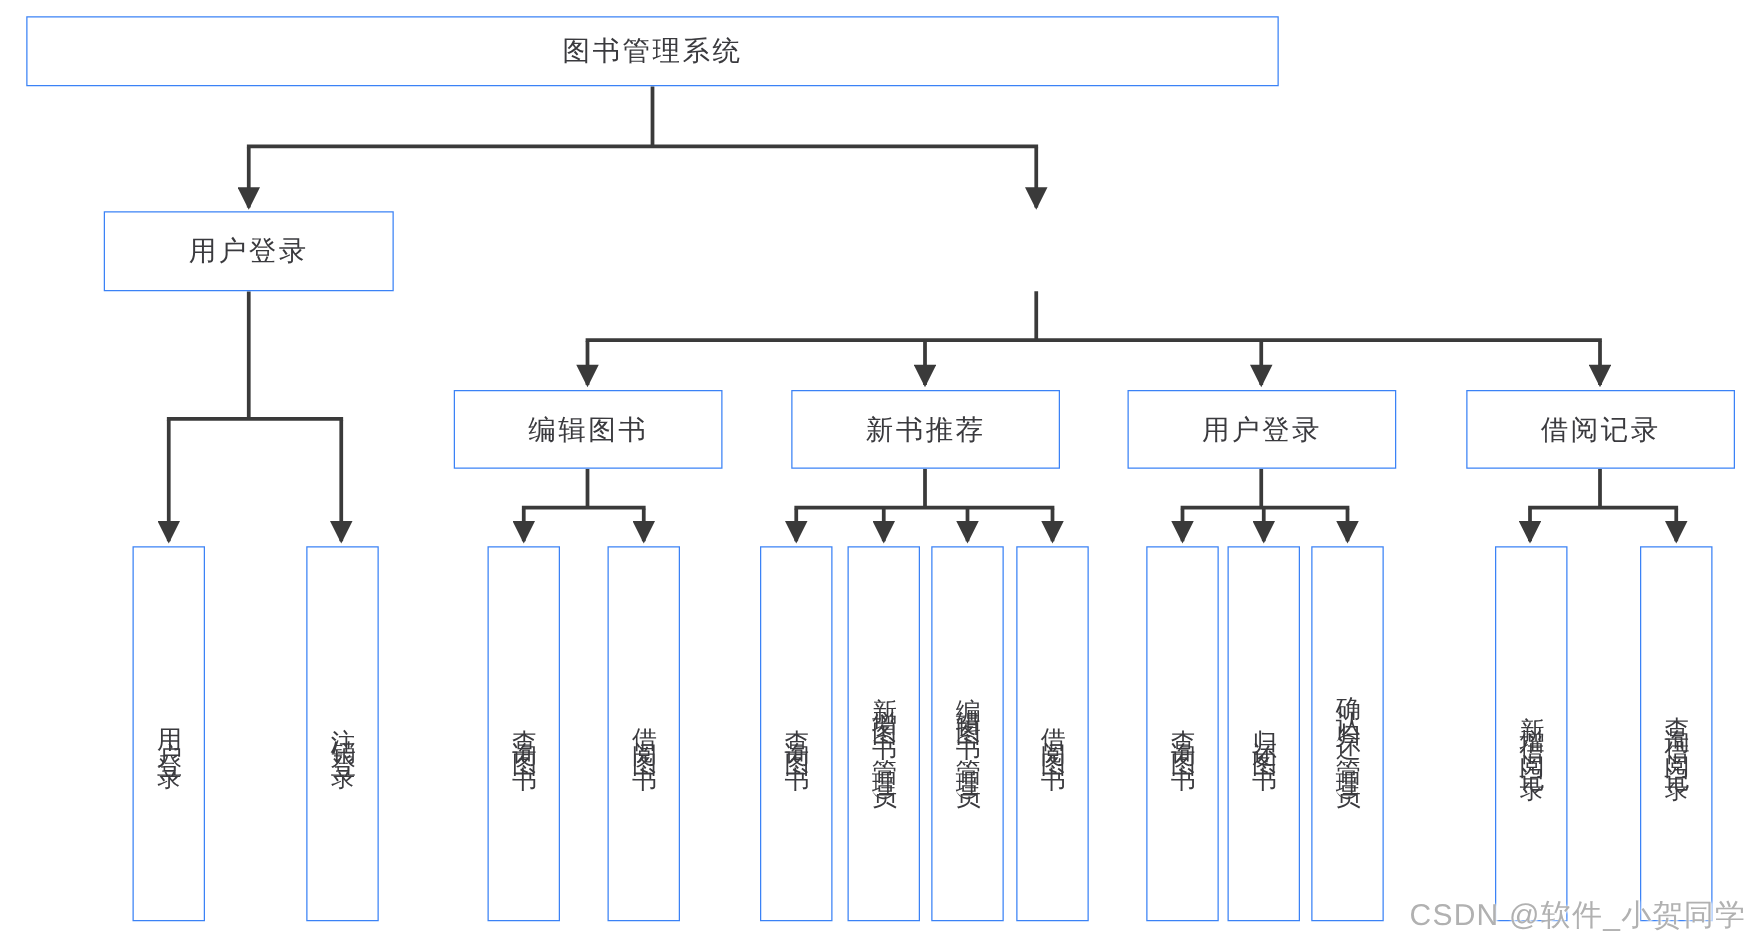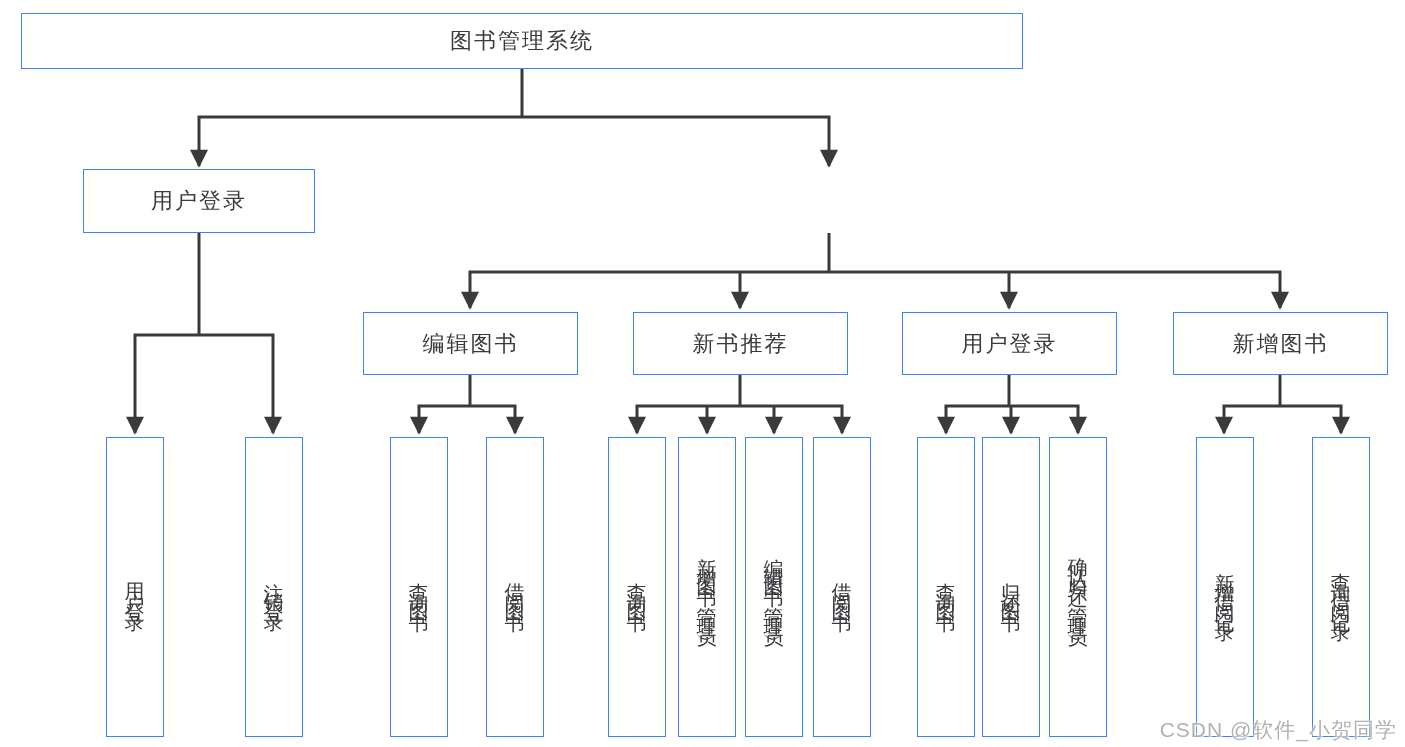--- a/index.html
+++ b/index.html
@@ -36,21 +36,21 @@
     writing-mode: vertical-rl;
     text-orientation: mixed;
     font-size: 20px;
     letter-spacing: 10px;
     line-height: 1;
   }
   #watermark {
     position: absolute;
     top: 716px;
     right: 8px;
-    font-size: 21px;
+    font-size: 24px;
     color: #b1b1b1;
     letter-spacing: 1px;
     white-space: nowrap;
     z-index: 5;
     text-shadow: 0 0 3px #ffffff, 1px 1px 2px #ffffff;
   }
 </style>
 </head>
 <body>
 
@@ -124,21 +124,21 @@
   <div class="node h l3" style="left:363px">
     <span>编辑图书</span>
   </div>
   <div class="node h l3" style="left:633px">
     <span>新书推荐</span>
   </div>
   <div class="node h l3" style="left:902px">
     <span>用户登录</span>
   </div>
   <div class="node h l3" style="left:1173px">
-    <span>新增图书</span>
+    <span>借阅记录</span>
   </div>
 
   <div class="node v" style="left:106px">
     <span>用户登录</span>
   </div>
   <div class="node v" style="left:245px">
     <span>注销登录</span>
   </div>
   <div class="node v" style="left:390px">
     <span>查询图书</span>

